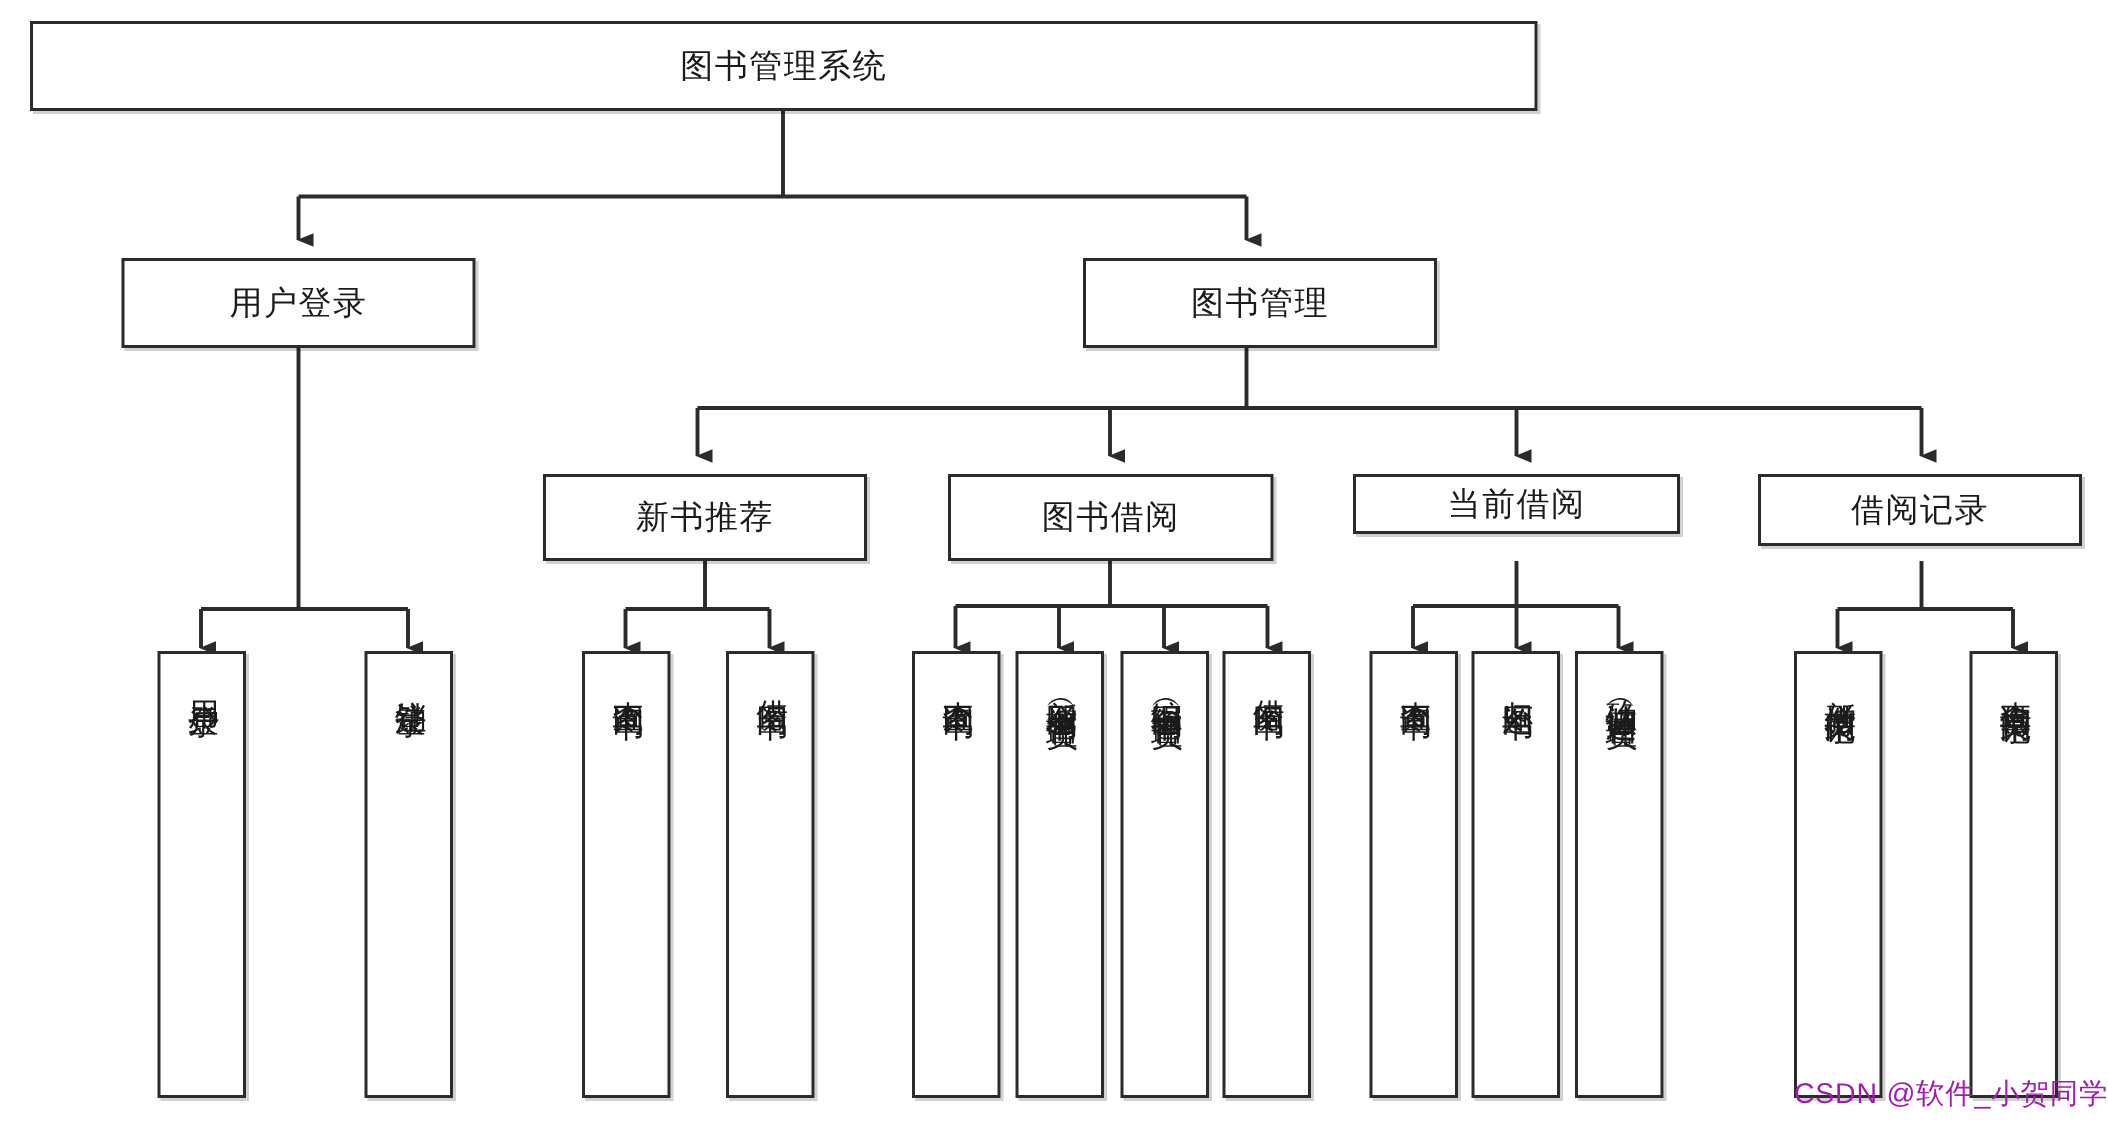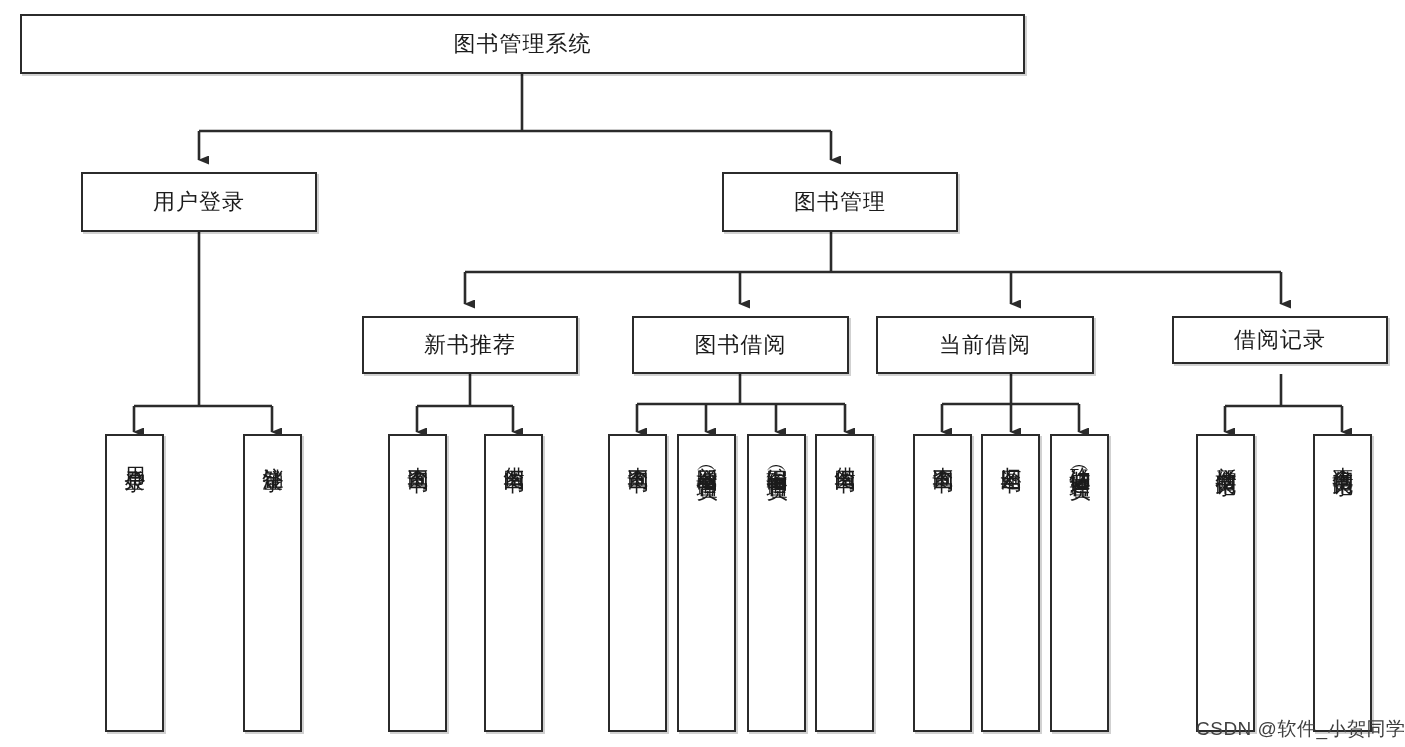--- a/index.html
+++ b/index.html
@@ -52,21 +52,21 @@
     writing-mode: vertical-rl;
     text-orientation: upright;
     font-size: 21px;
     line-height: 1.18;
     letter-spacing: 2px;
     white-space: normal;
     max-height: 100%;
   }
   .watermark {
     position: absolute;
-    color: #404040;
+    color: #a21caf;
     font-size: 19px;
     letter-spacing: 0.5px;
     white-space: nowrap;
     user-select: none;
   }
 </style>
 </head>
 <body>
 
 <div id="canvas">
@@ -134,21 +134,21 @@
   </div>
 
   <div class="node" style="left:362px; top:316px; width:216px; height:58px;">
     <span class="label">新书推荐</span>
   </div>
 
   <div class="node" style="left:632px; top:316px; width:217px; height:58px;">
     <span class="label">图书借阅</span>
   </div>
 
-  <div class="node" style="left:876px; top:316px; width:218px; height:58px;">
+  <div class="node" style="left:902px; top:316px; width:218px; height:40px;">
     <span class="label">当前借阅</span>
   </div>
 
   <div class="node" style="left:1172px; top:316px; width:216px; height:48px;">
     <span class="label">借阅记录</span>
   </div>
 
   <div class="node leaf" style="left:105px; top:434px; width:59px; height:298px;">
     <span class="label">用户登录</span>
   </div>

